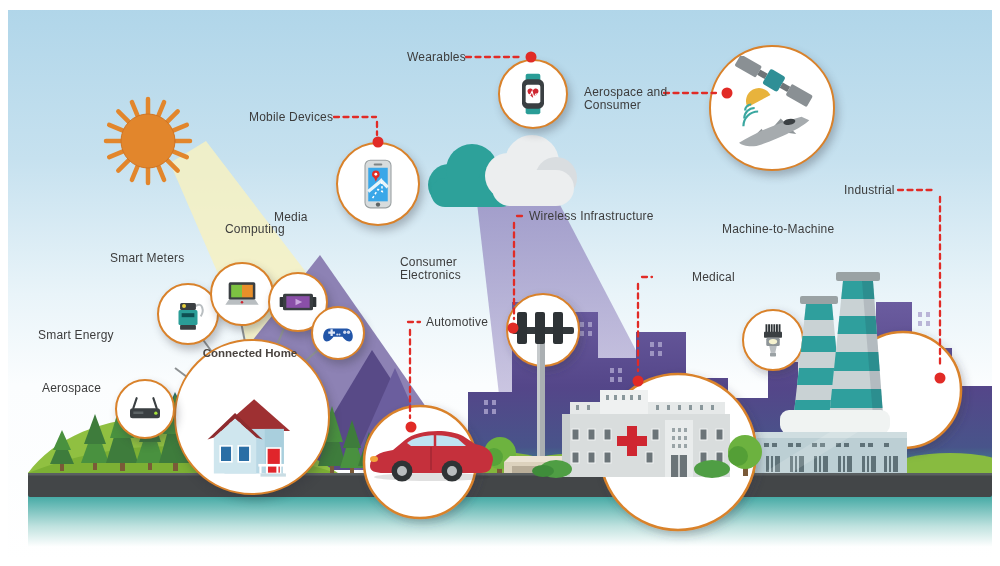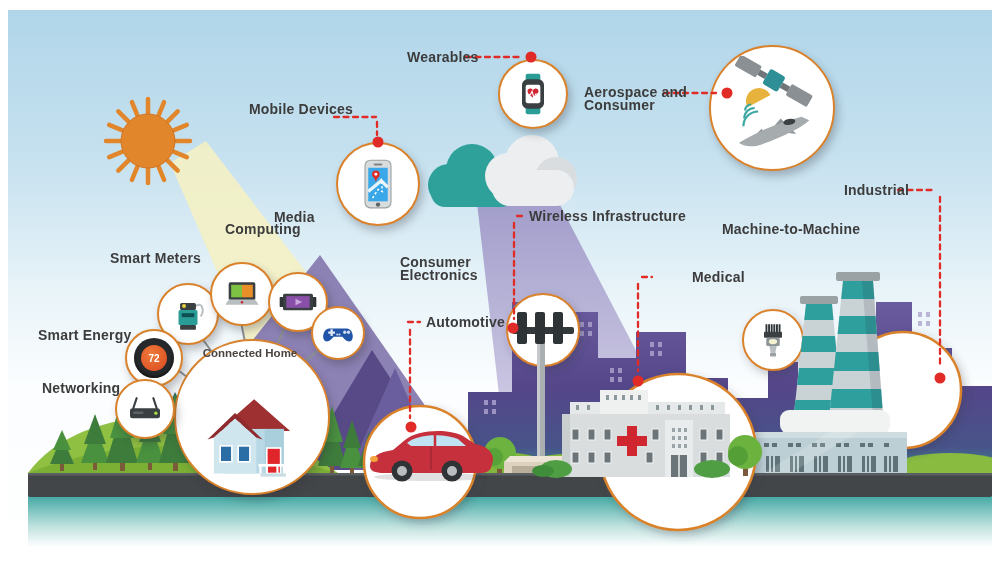--- a/index.html
+++ b/index.html
@@ -7,21 +7,21 @@
           font-family:"Liberation Sans",sans-serif;}
   .scene{position:absolute;inset:0;
          background:linear-gradient(180deg,#afd5e9 0%,#c6e1ef 28%,#e9f4f9 52%,#fbfdfe 68%,#ffffff 100%);}
   svg{display:block;}
   #backdrop{position:absolute;inset:0;z-index:10;}
   .spot{position:absolute;border-radius:50%;background:#fff;border:2px solid #d9822b;
         box-shadow:3px 5px 8px rgba(50,50,60,.30);display:flex;align-items:center;justify-content:center;z-index:30;}
   .nodes{position:absolute;inset:0;z-index:30;pointer-events:none;}
   #connectors{position:absolute;inset:0;z-index:35;pointer-events:none;}
   .labels{position:absolute;inset:0;z-index:40;pointer-events:none;}
-  .lbl{position:absolute;font-size:14px;font-weight:bold;color:#3c3c3c;letter-spacing:.2px;
+  .lbl{position:absolute;font-size:12px;font-weight:normal;color:#3c3c3c;letter-spacing:.2px;
        white-space:nowrap;line-height:13px;}
   .hub-label{position:absolute;left:174px;top:347px;width:152px;text-align:center;
              font-size:11.5px;font-weight:bold;color:#4a4440;z-index:32;}
   .thermo{width:40px;height:40px;border-radius:50%;background:#26292b;display:flex;align-items:center;justify-content:center;
           box-shadow:inset 0 -2px 3px rgba(0,0,0,.5);}
   .thermo-in{width:26px;height:26px;border-radius:50%;background:radial-gradient(circle at 40% 35%,#ef7b3a,#d9481f);
              display:flex;align-items:center;justify-content:center;color:#fff;font-size:10px;font-weight:bold;}
   .frame{position:absolute;background:#fff;z-index:50;pointer-events:none;}
   .f-top{left:0;top:0;width:1000px;height:10px;}
   .f-left{left:0;top:0;width:8px;height:566px;}
@@ -460,27 +460,20 @@
         <svg width="36" height="36" viewBox="0 0 48 48">
           <path d="M12,18 C5,18 2,30 6,34 C10,38 16,32 18,29 L30,29 C32,32 38,38 42,34 C46,30 43,18 36,18 Z" fill="#2255a8"></path>
           <rect x="11" y="22" width="9" height="3" fill="#dfe7f5"></rect>
             <rect x="14" y="19" width="3" height="9" fill="#dfe7f5"></rect>
           <circle cx="33" cy="23" r="2.2" fill="#cfd9ee"></circle>
             <circle cx="38" cy="23" r="2.2" fill="#cfd9ee"></circle>
           <circle cx="23" cy="26" r="1.4" fill="#cfd9ee"></circle>
             <circle cx="26" cy="26" r="1.4" fill="#cfd9ee"></circle>
         </svg>
       </div>
-      <div class="spot" style="left:125px;top:329px;width:54px;height:54px;">
-        <div class="thermo">
-          <div class="thermo-in">
-              <span>72</span>
-            </div>
-        </div>
-      </div>
       <div class="spot" style="left:115px;top:379px;width:56px;height:56px;">
         <svg width="40" height="40" viewBox="0 0 48 48">
           <line x1="14" y1="11" x2="10" y2="23" stroke="#3a3f42" stroke-width="2.5" stroke-linecap="round"></line>
           <line x1="34" y1="11" x2="38" y2="23" stroke="#3a3f42" stroke-width="2.5" stroke-linecap="round"></line>
           <rect x="6" y="23" width="36" height="12" rx="3" fill="#3a3f42"></rect>
           <rect x="10" y="27" width="12" height="3" fill="#5d6466"></rect>
           <circle cx="37" cy="29" r="2" fill="#a6e23c"></circle>
         </svg>
       </div>
 
@@ -519,34 +512,34 @@
         <circle cx="727" cy="93" r="5.5"></circle>
         <circle cx="513" cy="328" r="5.5"></circle>
         <circle cx="411" cy="427" r="5.5"></circle>
         <circle cx="638" cy="381" r="5.5"></circle>
         <circle cx="940" cy="378" r="5.5"></circle>
       </g>
     </svg>
 
     <div class="labels">
       <div class="lbl" style="left:407px;top:51px;">Wearables</div>
-      <div class="lbl" style="left:249px;top:103px;text-align:right;">Mobile Devices</div>
+      <div class="lbl" style="left:249px;top:111px;text-align:right;">Mobile Devices</div>
       <div class="lbl" style="left:584px;top:86px;">
         <span>Aerospace and</span><br>
         <span>Consumer</span>
       </div>
       <div class="lbl" style="left:199px;top:223px;padding-left:26px;">Computing</div>
       <div class="lbl" style="left:274px;top:211px;">Media</div>
       <div class="lbl" style="left:110px;top:252px;">Smart Meters</div>
       <div class="lbl" style="left:352px;top:256px;margin-left:48px;">
         <span>Consumer</span><br>
         <span>Electronics</span>
       </div>
       <div class="lbl" style="left:38px;top:329px;">Smart Energy</div>
-      <div class="lbl" style="left:42px;top:382px;">Networking</div>
+      <div class="lbl" style="left:42px;top:382px;">Aerospace</div>
       <div class="lbl" style="left:426px;top:316px;">Automotive</div>
       <div class="lbl" style="left:529px;top:210px;">Wireless Infrastructure</div>
       <div class="lbl" style="left:656px;top:271px;padding-left:36px;">Medical</div>
       <div class="lbl" style="left:722px;top:223px;">Machine-to-Machine</div>
       <div class="lbl" style="left:844px;top:184px;">Industrial</div>
     </div>
     <div class="hub-label">Connected Home</div>
 
   </div>
 

